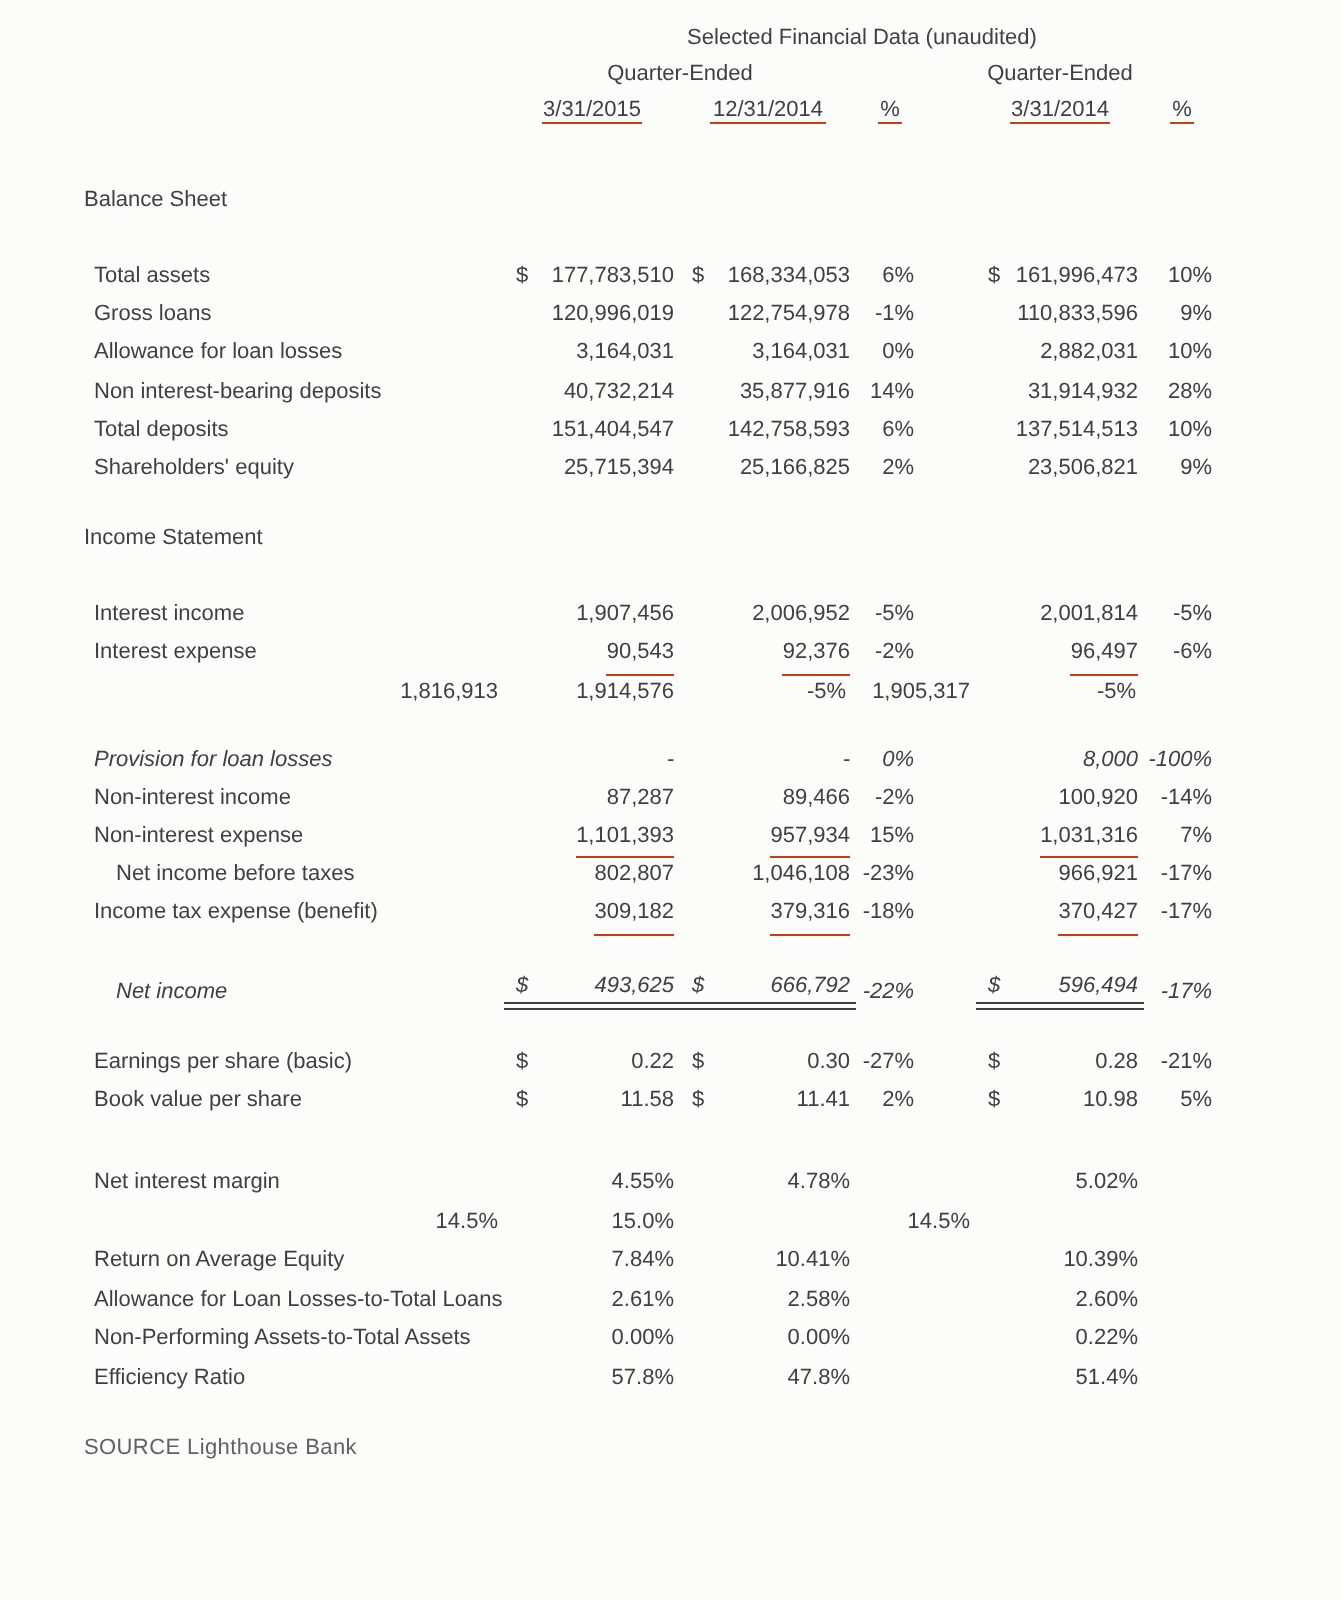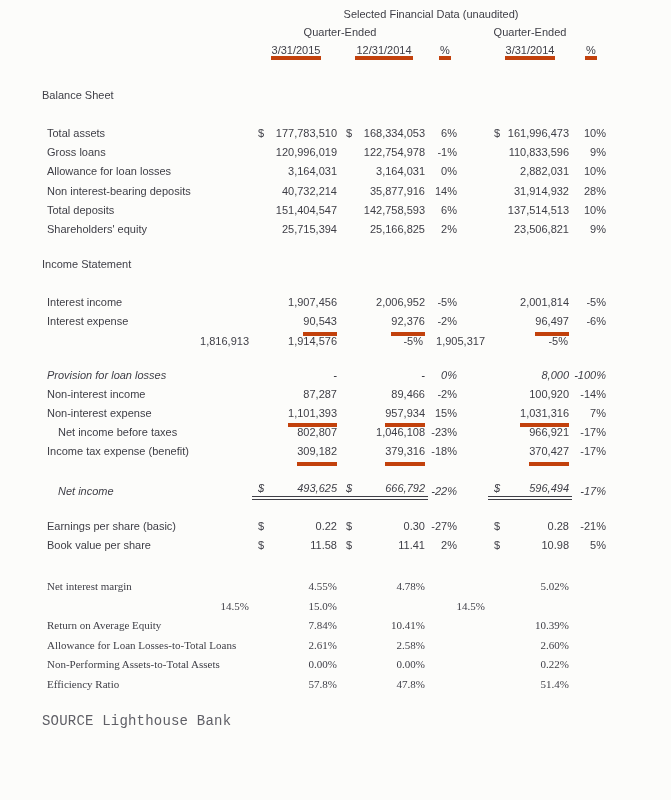--- a/index.html
+++ b/index.html
@@ -10,21 +10,21 @@
     width: 671px; height: 800px;
     font-family: "Liberation Sans", sans-serif;
     font-size: 11px;
     color: #3e3e46;
     overflow: hidden;
   }
   .page {
     position: relative;
     box-sizing: border-box;
     width: 671px; height: 800px;
-    padding: 5px 0 0 42px;
+    padding: 10px 0 0 42px;
   }
   .grid-row {
     display: grid;
     grid-template-columns: 210px 88px 88px 34px 26px 84px 38px;
     width: 568px;
     align-items: baseline;
   }
   .hdr { height: 18px; line-height: 18px; }
   .row { height: 19.2px; line-height: 19.2px; }
   .sec-ratios .row { height: 19.6px; line-height: 19.6px; }
@@ -33,46 +33,45 @@
   .cell.label.indent { padding-left: 16px; }
   .cell.num {
     display: flex;
     justify-content: flex-end;
     padding: 0 3px 0 6px;
     box-sizing: border-box;
   }
   .cell.num .dollar { margin-right: auto; }
   .cell.pct { text-align: right; padding-right: 4px; box-sizing: border-box; }
   .c3.pct { padding-right: 5px; }
-  .u { border-bottom: 4px solid #c2410c; }
+  .u { border-bottom: 1px solid #c2410c; }
   .title-cell { grid-column: 2 / 8; text-align: center; }
   .group1-cell { grid-column: 2 / 4; text-align: center; }
   .group-sp { grid-column: 4 / 6; }
   .group2-cell { grid-column: 6 / 7; text-align: center; }
   .col-head { text-align: center; }
   .col-head .u { padding: 0 1px; }
   .sec-heading { height: 19px; line-height: 19px; }
   .section .rows { margin-top: 19px; }
   .sec-balance { margin-top: 27px; }
   .sec-income { margin-top: 16px; }
   .sec-ratios { margin-top: 22px; }
-  .sec-ratios .rows { margin-top: 1px; font-family: Liberation Serif, serif; }
+  .sec-ratios .rows { margin-top: 1px; }
   .g-sm { margin-top: 15px; font-style: italic; }
   .g-md { margin-top: 13px; }
   .g-lg { margin-top: 16px; }
   .row.tall { height: 26px; line-height: 16px; align-items: start; font-style: italic; }
   .row.tall .cell.label, .row.tall .cell.pct { padding-top: 5px; }
   .row.tall .cell.num { padding-top: 2px; }
   .dblu { border-bottom: 4px double #3e3e46; }
   .footer {
     margin-top: 18px;
-    font-size: 14px;
+    font-size: 11px;
     color: #5f5f66;
     letter-spacing: 0.2px;
-    font-family: Liberation Mono, monospace;
   }
 </style>
 </head>
 <body>
 
 <div class="page">
 
   <div class="grid-row hdr">
     <div class="cell label"></div>
     <div class="cell title-cell">Selected Financial Data (unaudited)</div>

